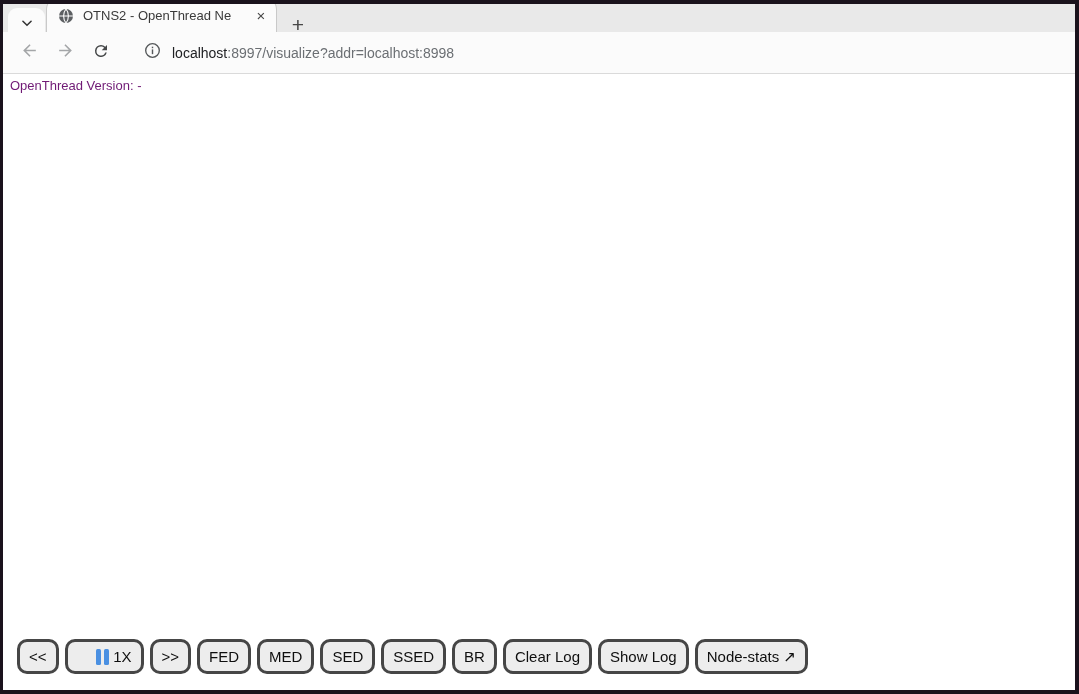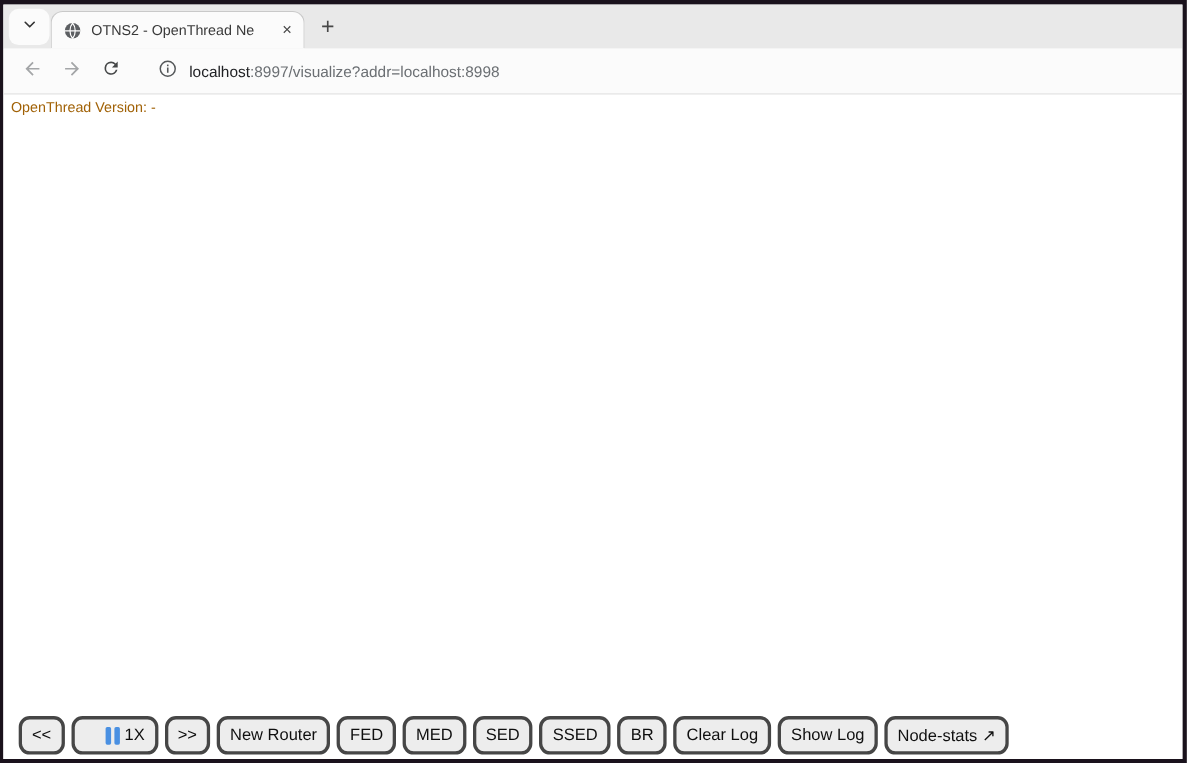--- a/index.html
+++ b/index.html
@@ -9,21 +9,21 @@
     background:#fff;
     border-style:solid;
     border-color:#1a121c;
     border-width:4px 4px 4px 3px;
     position:relative;
     font-family:"Liberation Sans","DejaVu Sans",sans-serif;
     overflow:hidden;
   }
   
   .tabstrip{
-    height:40px;background:#e9e9e9;position:relative;
+    height:28px;background:#e9e9e9;position:relative;
   }
   .tab-search{
     position:absolute;left:5px;top:4px;width:37px;height:33px;
     background:#fbfbfb;border-radius:9px;
     display:flex;align-items:center;justify-content:center;cursor:pointer;
   }
   .tab{
     position:absolute;left:43px;bottom:0;width:231px;height:34px;
     background:#fbfbfb;border:1px solid #c9c9c9;border-bottom:none;
     border-radius:11px 11px 0 0;
@@ -66,21 +66,21 @@
   
   .content{
     position:relative;height:604px;background:#ffffff;
   }
   .status-line{
     font-family:"DejaVu Sans Mono","Liberation Mono",monospace;
     font-weight:bold;font-size:13px;line-height:14px;color:#0b0b0b;
     white-space:pre;padding:16px 0 0 5px;
   }
   .version-link{
-    font-size:13px;color:#a16207;margin:4px 0 0 7px;cursor:pointer;
+    font-size:13px;color:#701a75;margin:4px 0 0 7px;cursor:pointer;
     display:inline-block;
     text-align:center;
   }
   
   .bottom-toolbar{
     position:absolute;left:14px;bottom:4px;right:0;
     display:flex;gap:6px;align-items:flex-end;
   }
   .btn{
     height:35px;border:3px solid #464646;border-radius:10px;
@@ -167,23 +167,20 @@
           <span class="pause-icon">
             <i></i>
             <i></i>
           </span>
           <span>1X</span>
         </button>
         <button class="btn">
           <span>&gt;&gt;</span>
         </button>
         <button class="btn">
-          <span>New Router</span>
-        </button>
-        <button class="btn">
           <span>FED</span>
         </button>
         <button class="btn">
           <span>MED</span>
         </button>
         <button class="btn">
           <span>SED</span>
         </button>
         <button class="btn">
           <span>SSED</span>

